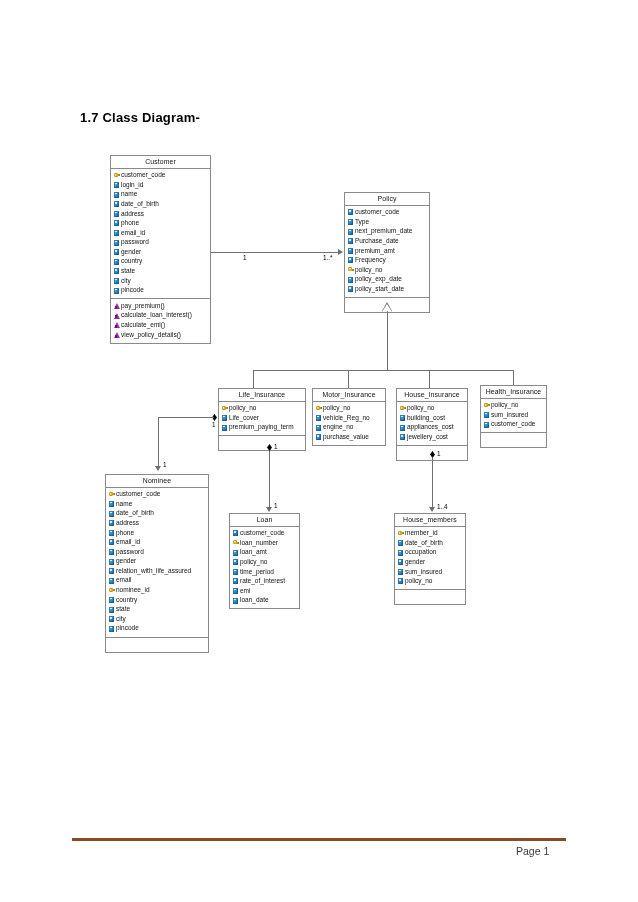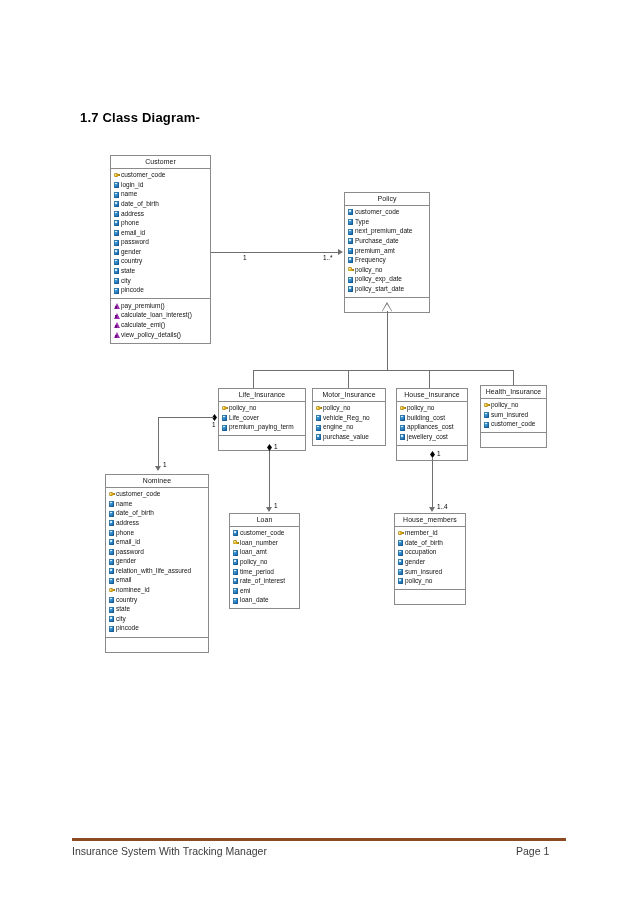--- a/index.html
+++ b/index.html
@@ -526,16 +526,15 @@
         </div>
       <div class="row">
           <span class="ic attr"></span>
           <span class="lbl">policy_no</span>
         </div>
     </div>
     <div class="compartment empty"></div>
   </div>
 
   <div class="footer-rule"></div>
-  <div class="footer-left">Insurance System With Tracking Manager</div>
   <div class="footer-right">Page 1</div>
 
 </div>
 
 </body></html>

